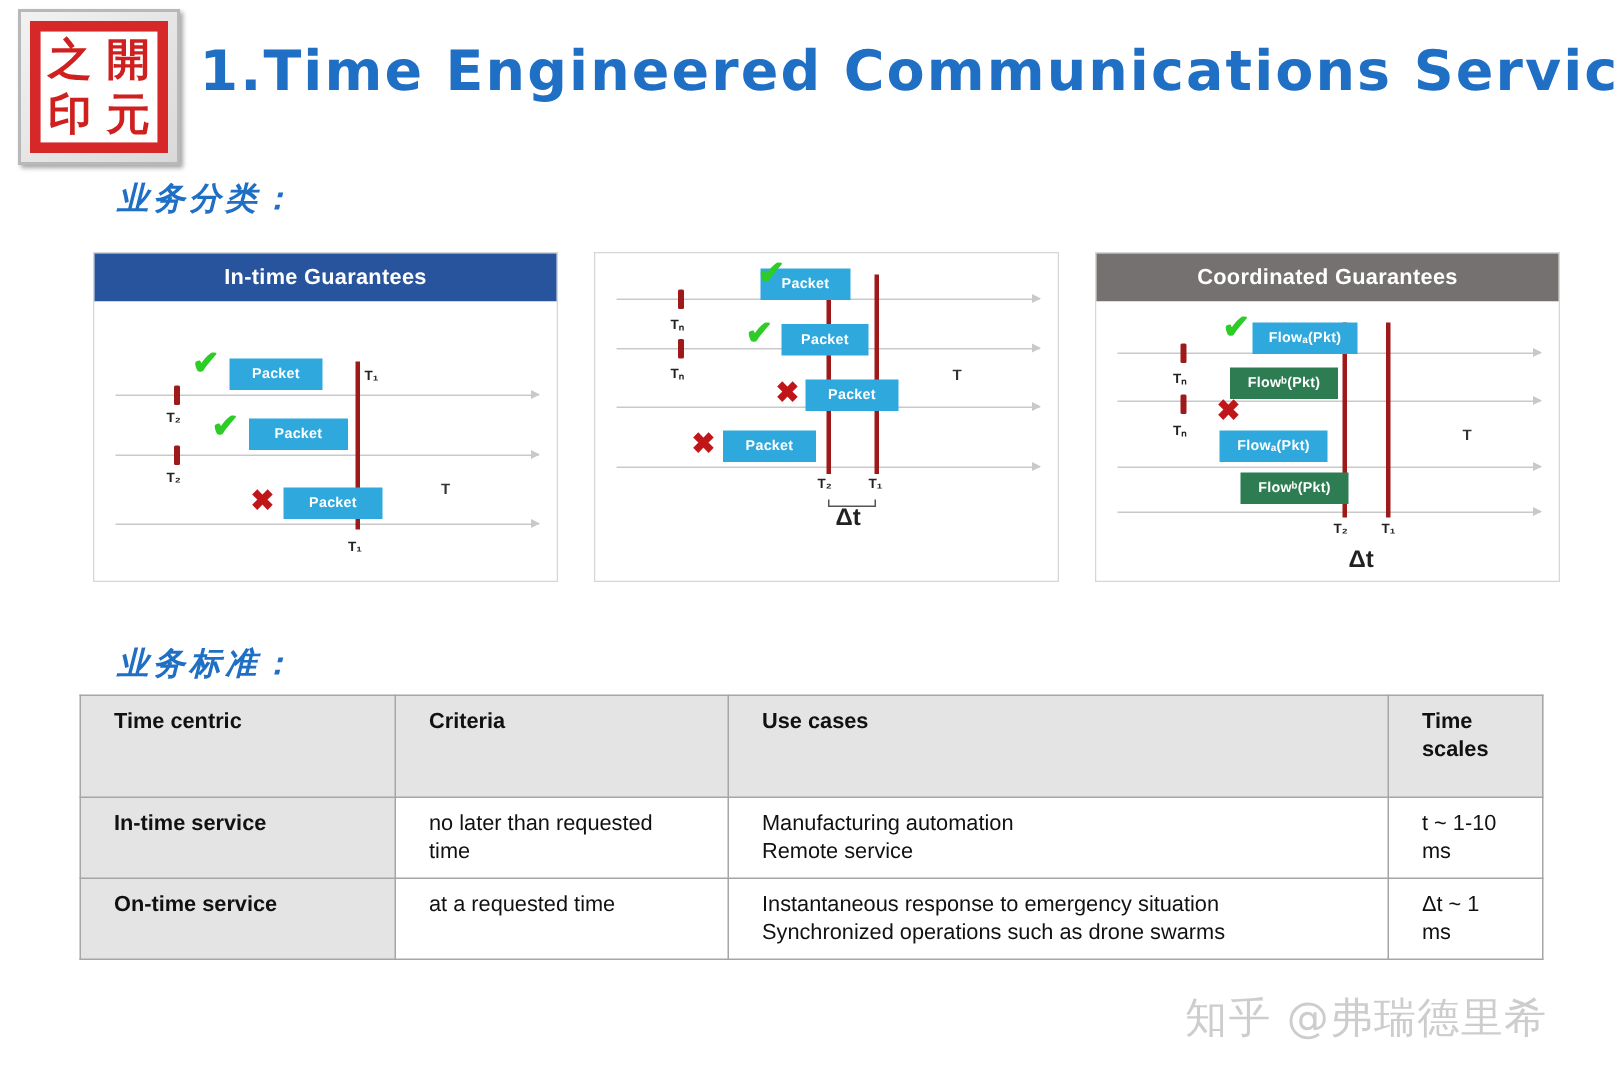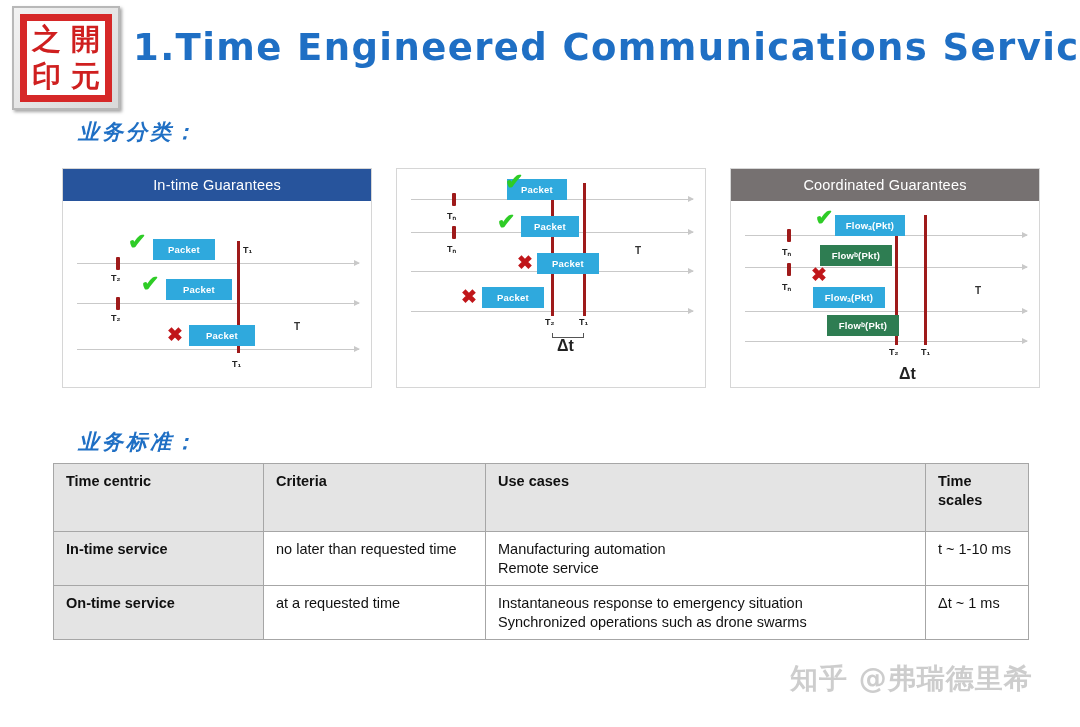--- a/index.html
+++ b/index.html
@@ -103,21 +103,21 @@
     display: flex;
     flex-direction: column;
   }
   .panel-header {
     height: 32px;
     display: flex;
     align-items: center;
     justify-content: center;
     color: #ffffff;
     font-size: 14.5px;
-    font-weight: normal;
+    font-weight: bold;
     letter-spacing: 0.2px;
   }
   .panel-body {
     position: relative;
     flex: 1;
     background: #ffffff;
     overflow: hidden;
   }
 
   
@@ -214,21 +214,21 @@
     left: 53px;
     top: 463px;
     width: 975px;
     border-collapse: collapse;
     font-size: 14.5px;
     color: #111;
     table-layout: fixed;
   }
   .std-table th, .std-table td {
     border: 1px solid #a6a6a6;
-    padding: 8px 12px;
+    padding: 8px 22px;
     text-align: left;
     vertical-align: top;
     line-height: 1.28;
   }
   .std-table thead th {
     background: #e4e4e4;
     font-weight: bold;
     height: 68px;
     vertical-align: top;
   }
@@ -243,21 +243,21 @@
   .col-d { width: 103px; }
   .cellline { display: block; }
 
   
   .watermark {
     position: absolute;
     left: 790px;
     top: 660px;
     font-family: "DejaVu Sans", sans-serif;
     font-size: 28px;
-    font-weight: bold;
+    font-weight: normal;
     color: rgba(90,90,90,0.30);
     white-space: nowrap;
     letter-spacing: 1px;
     pointer-events: none;
     text-align: center;
   }
 </style>
 </head>
 <body>
 

